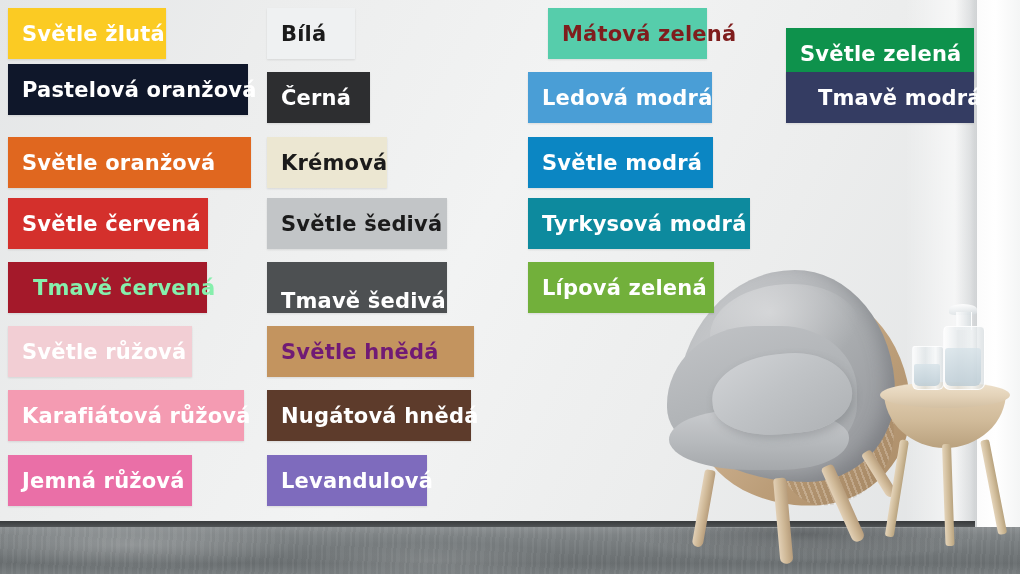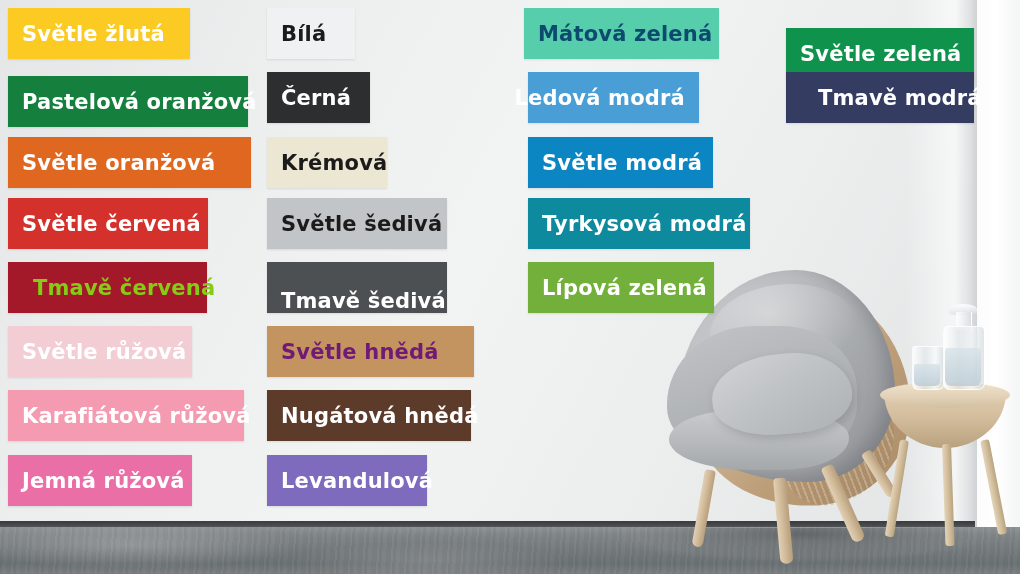--- a/index.html
+++ b/index.html
@@ -213,33 +213,33 @@
   </div>
 
   <div class="carafe">
     <div class="carafe-lip"></div>
     <div class="carafe-neck"></div>
     <div class="carafe-body"></div>
     <div class="carafe-water"></div>
   </div>
 
   <div id="swatch-layer">
-      <div class="label" style="left: 8px; top: 8px; width: 182px; background: rgb(251, 203, 35); color: rgb(255, 255, 255);">
+      <div class="label" style="left: 8px; top: 8px; width: 158px; background: rgb(251, 203, 35); color: rgb(255, 255, 255);">
         <span>Světle žlutá</span>
       </div>
-      <div class="label" style="left: 8px; top: 76px; width: 240px; background: #15803d; color: rgb(255, 255, 255);">
+      <div class="label" style="left: 8px; top: 64px; width: 240px; background: #0f172a; color: rgb(255, 255, 255);">
         <span>Pastelová oranžová</span>
       </div>
       <div class="label" style="left: 8px; top: 137px; width: 243px; background: rgb(224, 103, 31); color: rgb(255, 255, 255);">
         <span>Světle oranžová</span>
       </div>
       <div class="label" style="left: 8px; top: 198px; width: 200px; background: rgb(212, 48, 44); color: rgb(255, 255, 255);">
         <span>Světle červená</span>
       </div>
-      <div class="label" style="left: 8px; top: 262px; width: 199px; background: rgb(164, 25, 42); color: #84cc16; padding-left: 25px;">
+      <div class="label" style="left: 8px; top: 262px; width: 199px; background: rgb(164, 25, 42); color: #86efac; padding-left: 25px;">
         <span>Tmavě červená</span>
       </div>
       <div class="label" style="left: 8px; top: 326px; width: 184px; background: rgb(242, 206, 212); color: rgb(255, 255, 255);">
         <span>Světle růžová</span>
       </div>
       <div class="label" style="left: 8px; top: 390px; width: 236px; background: rgb(244, 155, 178); color: rgb(255, 255, 255);">
         <span>Karafiátová růžová</span>
       </div>
       <div class="label" style="left: 8px; top: 455px; width: 184px; background: rgb(234, 111, 167); color: rgb(255, 255, 255);">
         <span>Jemná růžová</span>
@@ -261,24 +261,24 @@
       </div>
       <div class="label" style="left: 267px; top: 326px; width: 207px; background: rgb(195, 148, 95); color: #701a75;">
         <span>Světle hnědá</span>
       </div>
       <div class="label" style="left: 267px; top: 390px; width: 204px; background: rgb(93, 59, 43); color: rgb(255, 255, 255);">
         <span>Nugátová hnědá</span>
       </div>
       <div class="label" style="left: 267px; top: 455px; width: 160px; background: rgb(126, 107, 189); color: rgb(255, 255, 255);">
         <span>Levandulová</span>
       </div>
-      <div class="label" style="left: 524px; top: 8px; width: 195px; background: rgb(86, 205, 171); color: #0c4a6e;">
+      <div class="label" style="left: 548px; top: 8px; width: 159px; background: rgb(86, 205, 171); color: #7f1d1d;">
         <span>Mátová zelená</span>
       </div>
-      <div class="label" style="left: 528px; top: 72px; width: 171px; background: rgb(74, 158, 214); color: rgb(255, 255, 255); justify-content: flex-end;">
+      <div class="label" style="left: 528px; top: 72px; width: 184px; background: rgb(74, 158, 214); color: rgb(255, 255, 255);">
         <span>Ledová modrá</span>
       </div>
       <div class="label" style="left: 528px; top: 137px; width: 185px; background: rgb(11, 134, 195); color: rgb(255, 255, 255);">
         <span>Světle modrá</span>
       </div>
       <div class="label" style="left: 528px; top: 198px; width: 222px; background: rgb(13, 138, 158); color: rgb(255, 255, 255);">
         <span>Tyrkysová modrá</span>
       </div>
       <div class="label" style="left: 528px; top: 262px; width: 186px; background: rgb(114, 176, 59); color: rgb(255, 255, 255);">
         <span>Lípová zelená</span>

